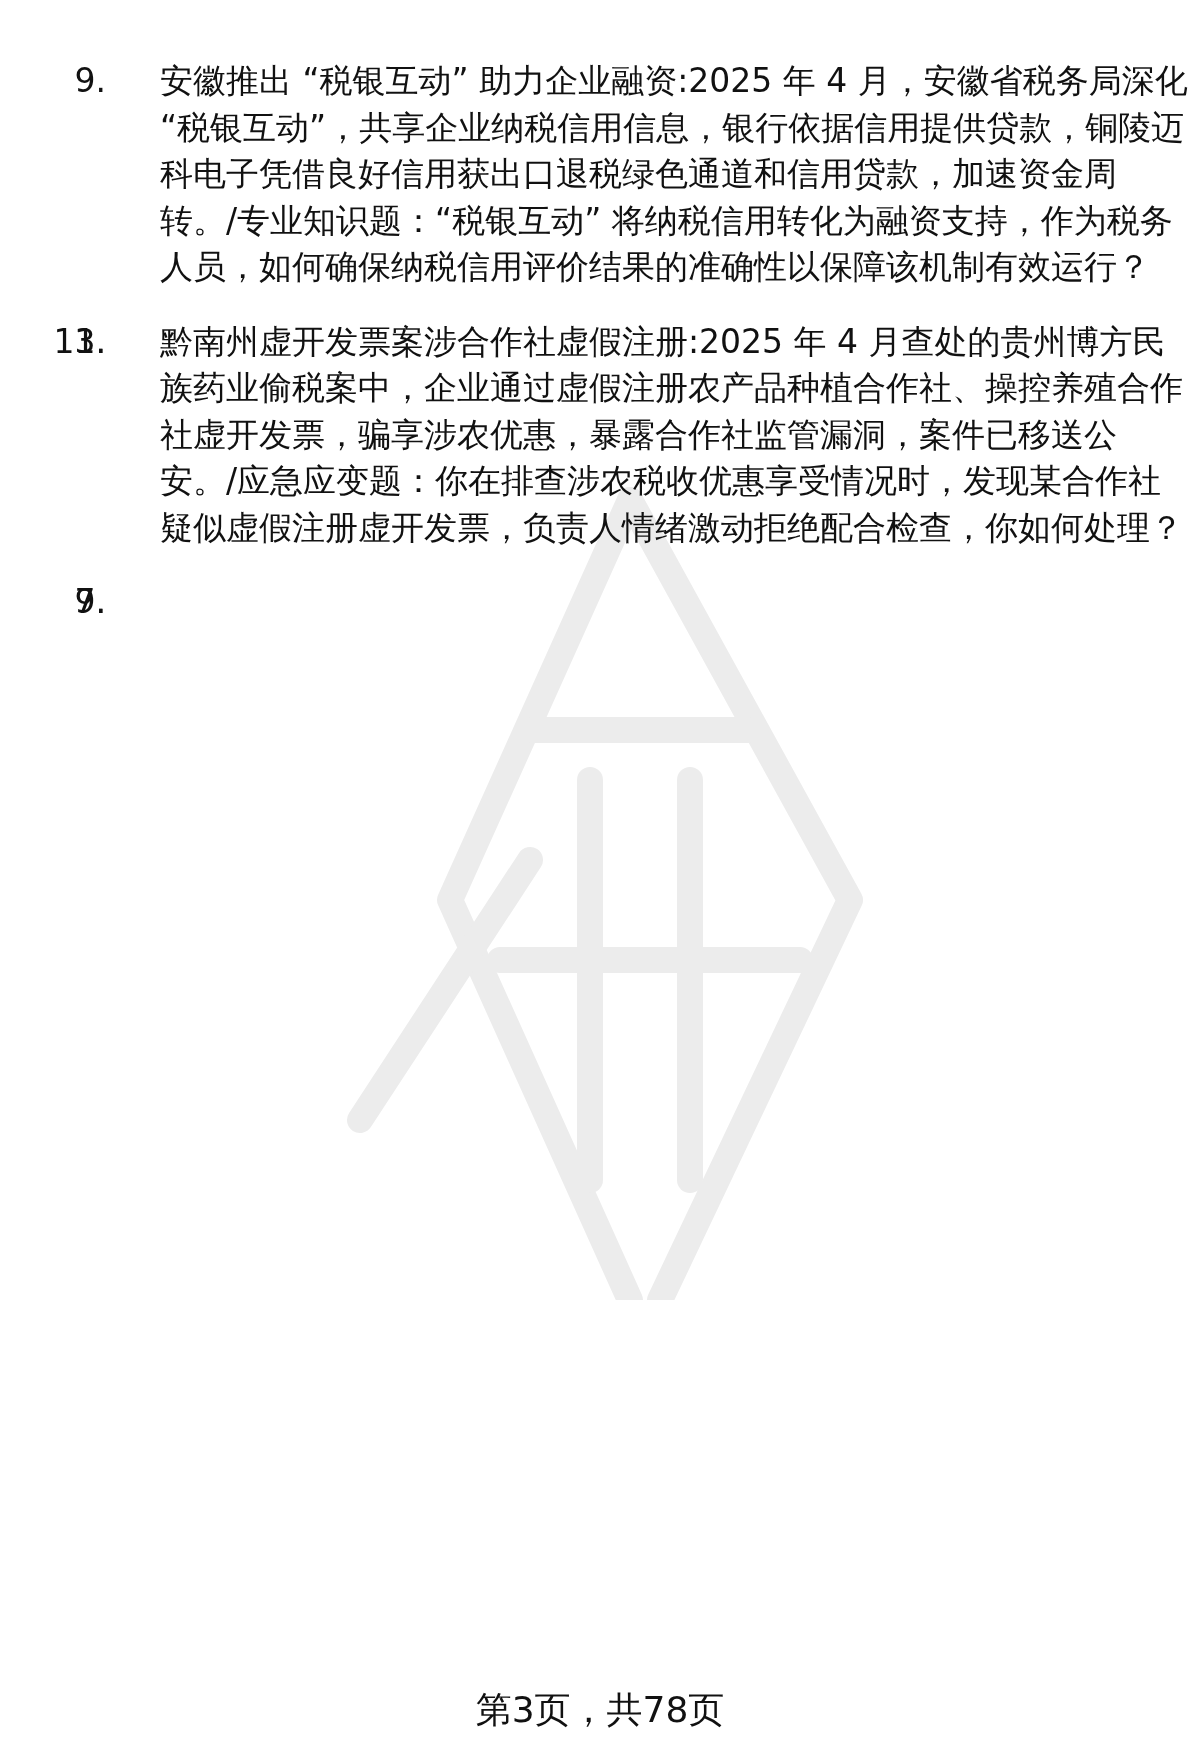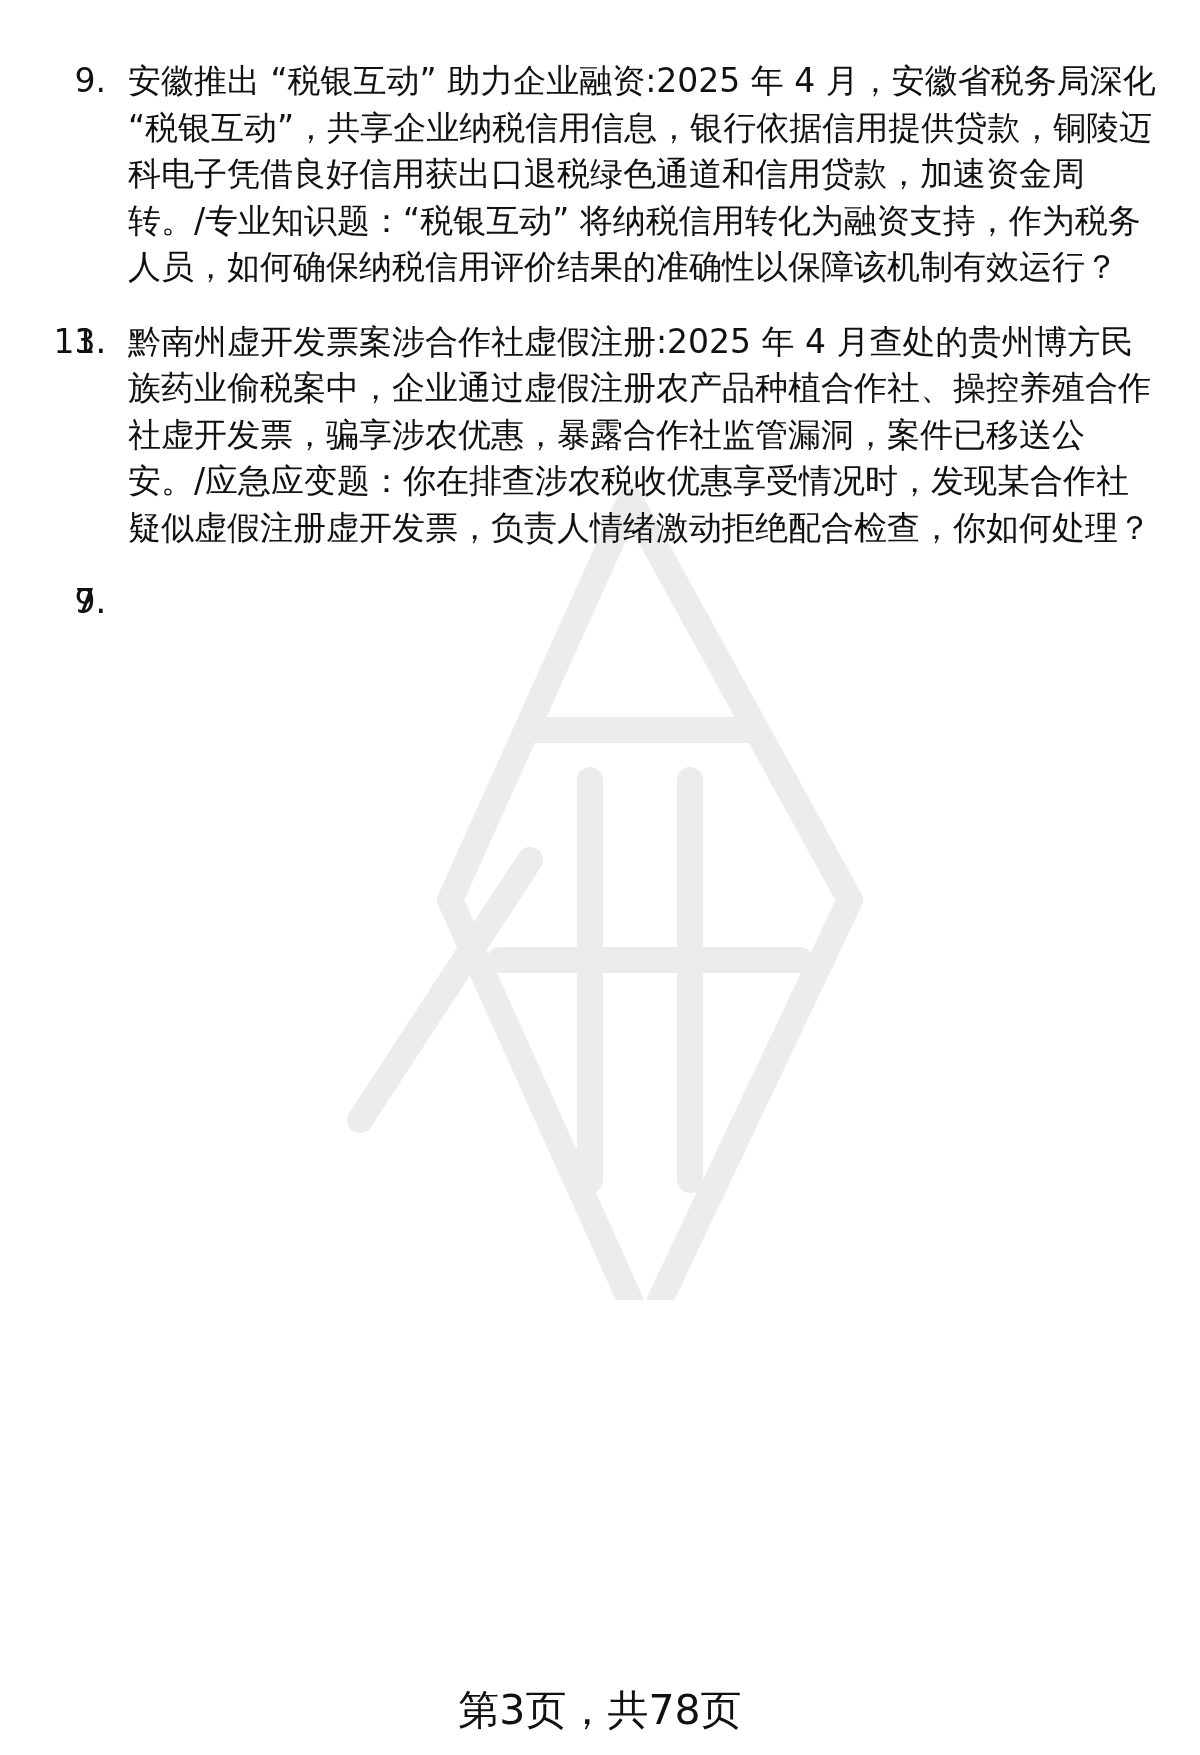--- a/index.html
+++ b/index.html
@@ -44,28 +44,29 @@
       left: 0;
       width: 106px;
       text-align: right;
       top: 0;
     }
     .item-text {
       display: block;
       width: 1032px;
       word-break: break-all;
       text-align: left;
+      margin-left: 32px;
     }
     .footer {
       position: absolute;
       left: 0;
       width: 1200px;
       top: 1690px;
       text-align: center;
-      font-size: 41px;
+      font-size: 36px;
       line-height: 40px;
       z-index: 1;
     }
   </style>
 </head>
 <body>
 
 <svg class="watermark" viewBox="0 0 560 820" xmlns="http://www.w3.org/2000/svg">
   <g fill="none" stroke="#ececec" stroke-width="26" stroke-linecap="round" stroke-linejoin="round">
     <path d="M300 20 L120 420 L300 820"></path>

